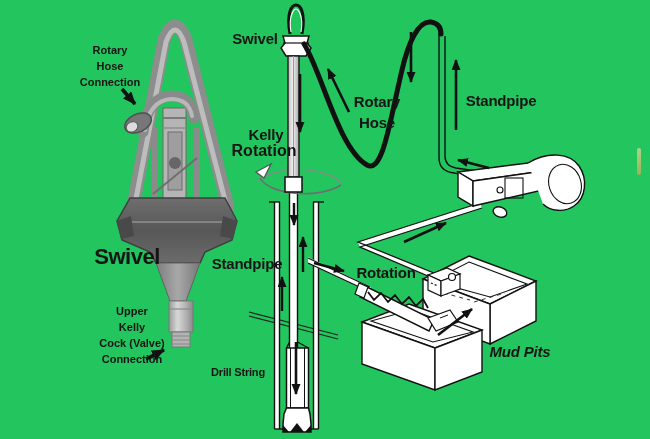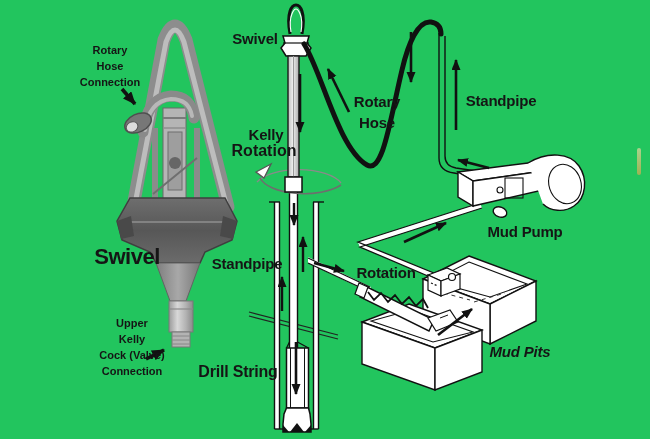--- a/index.html
+++ b/index.html
@@ -4,21 +4,21 @@
 <style>
   html,body{margin:0;padding:0;background:#fff;}
   .stage{position:relative;width:650px;height:439px;background:#22c55e;overflow:hidden;
          font-family:"Liberation Sans",sans-serif;}
   .stage svg{position:absolute;left:0;top:0;}
   .lbl{position:absolute;transform:translate(-50%,-50%);white-space:pre-line;text-align:center;
        color:#151515;font-weight:700;z-index:5;}
   .sm{font-size:11px;line-height:1.45;}
   .xs{font-size:16px;line-height:1.2;}
   .md{font-size:15px;line-height:1.4;letter-spacing:-0.2px;}
-  .md2{font-size:16px;letter-spacing:-0.2px;}
+  .md2{font-size:11px;letter-spacing:-0.2px;}
   .lg{font-size:22px;letter-spacing:-0.5px;}
   .sliver{position:absolute;left:637px;top:148px;width:4px;height:27px;opacity:.65;
           background:linear-gradient(#f2dca6,#e2a84d);border-radius:2px;}
 </style>
 </head>
 <body>
 
 <div class="stage">
 
   <svg width="650" height="439" viewBox="0 0 650 439">
@@ -234,31 +234,30 @@
       <path d="M303,272 L303,237" stroke-width="2.4" marker-end="url(#ah)"></path>
       <path d="M294,203 L294,225" stroke-width="2.4" marker-end="url(#ah)"></path>
       <path d="M296,342 L296,394" stroke-width="2.6" marker-end="url(#ah)"></path>
     </g>
   </svg>
 
   <div class="lbl sm" style="left:110px;top:67px;">Rotary
 Hose
 Connection</div>
   <div class="lbl lg" style="left:127px;top:257px;">Swivel</div>
-  <div class="lbl sm" style="left:132px;top:348px;">Upper
+  <div class="lbl sm" style="left:132px;top:336px;">Upper
 Kelly
 Cock (Valve)
 Connection</div>
 
   <div class="lbl md" style="left:255px;top:38px;">Swivel</div>
   <div class="lbl md" style="left:266px;top:134px;">Kelly</div>
   <div class="lbl xs" style="left:264px;top:151px;">Rotation</div>
   <div class="lbl md" style="left:377px;top:112px;">Rotary
 Hose</div>
   <div class="lbl md" style="left:501px;top:100px;">Standpipe</div>
-  <div class="lbl md" style="left:525px;top:231px;">Mud Pump</div>
   <div class="lbl md" style="left:247px;top:263px;">Standpipe</div>
   <div class="lbl md" style="left:386px;top:272px;">Rotation</div>
   <div class="lbl md2" style="left:238px;top:372px;">Drill String</div>
   <div class="lbl md" style="left:520px;top:351px;font-style:italic;">Mud Pits</div>
 
   <div class="sliver"></div>
 </div>
 
 </body></html>

